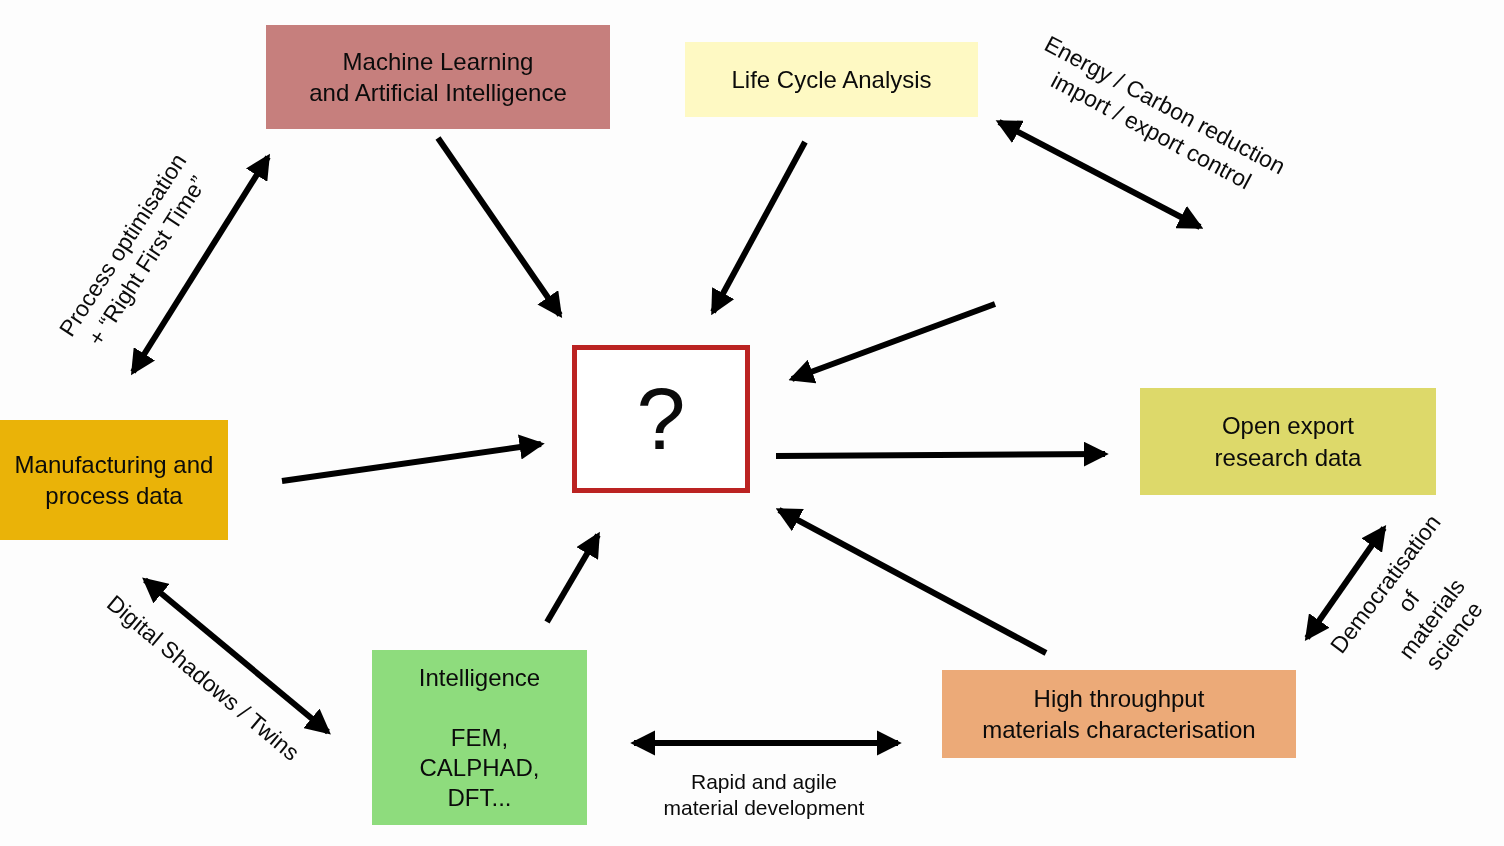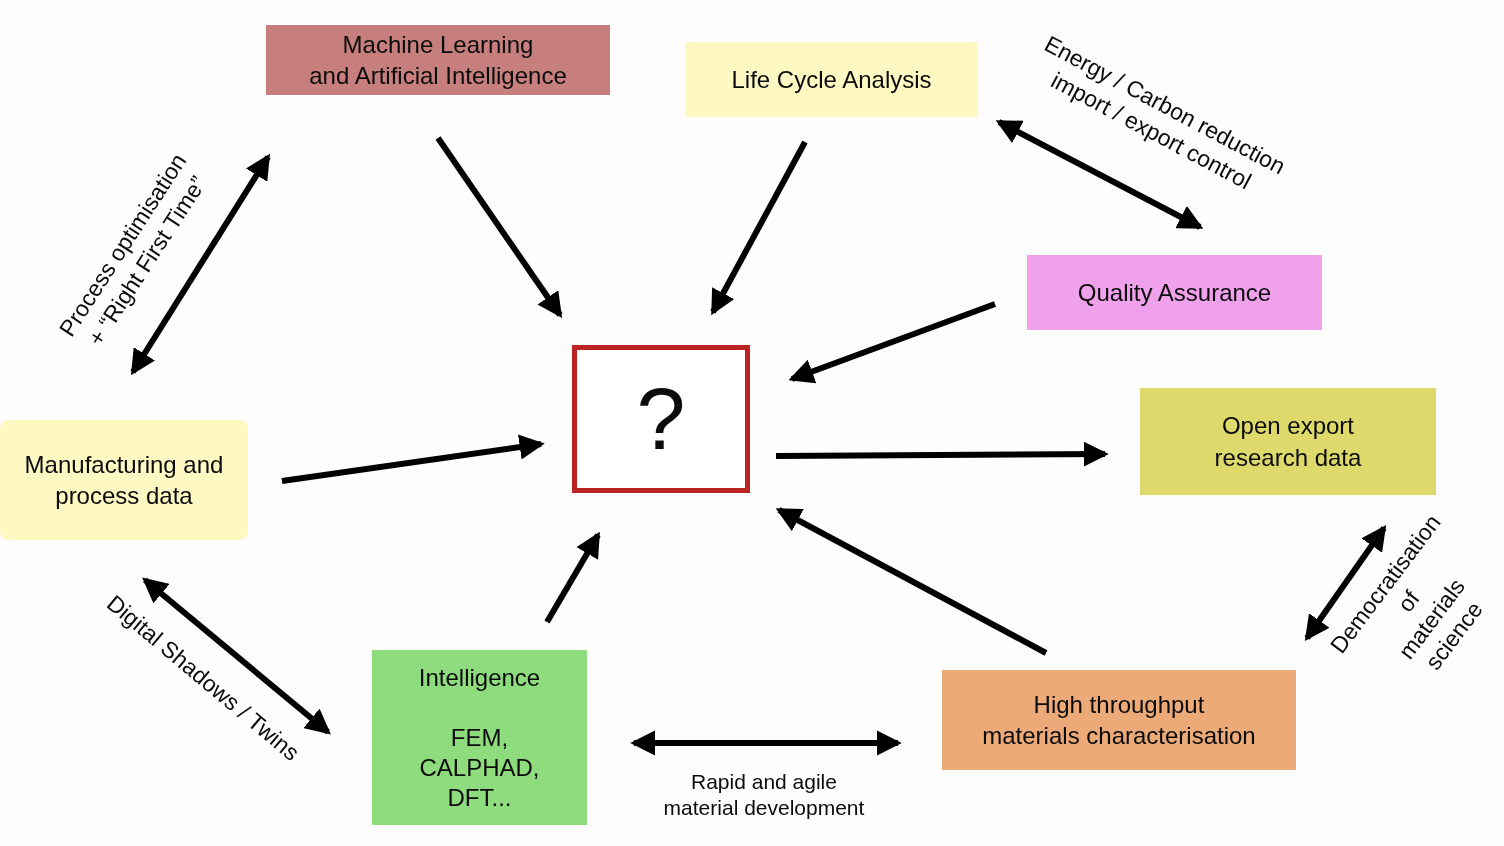--- a/index.html
+++ b/index.html
@@ -16,27 +16,27 @@
     position: absolute;
     display: flex;
     align-items: center;
     justify-content: center;
     text-align: center;
     white-space: pre-line;
     font-size: 24px;
     line-height: 1.3;
     color: #0b0b0b;
   }
-  #node-machine-learning   { left: 266px; top: 25px;  width: 344px; height: 70px; background: #c67f7d; }
+  #node-machine-learning   { left: 266px; top: 25px;  width: 344px; height: 104px; background: #c67f7d; }
   #node-life-cycle         { left: 685px; top: 42px;  width: 293px; height: 75px; background: #fef9c3; }
   #node-quality-assurance  { left: 1027px; top: 255px; width: 295px; height: 75px; background: #f0a1ec; }
   #node-open-access        { left: 1140px; top: 388px; width: 296px; height: 107px; background: #ddd96a; }
-  #node-manufacturing      { left: 0px;   top: 420px; width: 248px; height: 120px; background: #fef9c3; border-radius: 8px; }
+  #node-manufacturing      { left: 0px;   top: 420px; width: 228px; height: 120px; background: #eab308; }
   #node-simulations        { left: 372px; top: 650px; width: 215px; height: 175px; background: #8edc7d; line-height: 1.25; }
-  #node-high-throughput    { left: 942px; top: 670px; width: 354px; height: 100px; background: #ecaa78; }
+  #node-high-throughput    { left: 942px; top: 670px; width: 354px; height: 88px; background: #ecaa78; }
   #node-center {
     left: 572px; top: 345px; width: 178px; height: 148px;
     background: #ffffff;
     border: 5px solid #bb2322;
     box-sizing: border-box;
     font-size: 88px;
     line-height: 1;
   }
   .edge-label {
     position: absolute;
@@ -77,21 +77,20 @@
     <line x1="133" y1="372" x2="268" y2="157" stroke="#000" stroke-width="6" marker-start="url(#ah-end)" marker-end="url(#ah-end)"></line>
     <line x1="999" y1="122" x2="1200" y2="227" stroke="#000" stroke-width="6" marker-start="url(#ah-end)" marker-end="url(#ah-end)"></line>
     <line x1="145" y1="580" x2="328" y2="732" stroke="#000" stroke-width="6" marker-start="url(#ah-end)" marker-end="url(#ah-end)"></line>
     <line x1="634" y1="743" x2="898" y2="743" stroke="#000" stroke-width="6" marker-start="url(#ah-end)" marker-end="url(#ah-end)"></line>
     <line x1="1384" y1="528" x2="1307" y2="638" stroke="#000" stroke-width="6" marker-start="url(#ah-end)" marker-end="url(#ah-end)"></line>
   </svg>
 
   <div class="node" id="node-machine-learning">Machine Learning
 and Artificial Intelligence</div>
   <div class="node" id="node-life-cycle">Life Cycle Analysis</div>
-  <div class="node" id="node-quality-assurance">Quality Assurance</div>
   <div class="node" id="node-open-access">Open export
 research data</div>
   <div class="node" id="node-manufacturing">Manufacturing and
 process data</div>
   <div class="node" id="node-simulations">Intelligence
 
 FEM,
 CALPHAD,
 DFT...</div>
   <div class="node" id="node-high-throughput">High throughput

